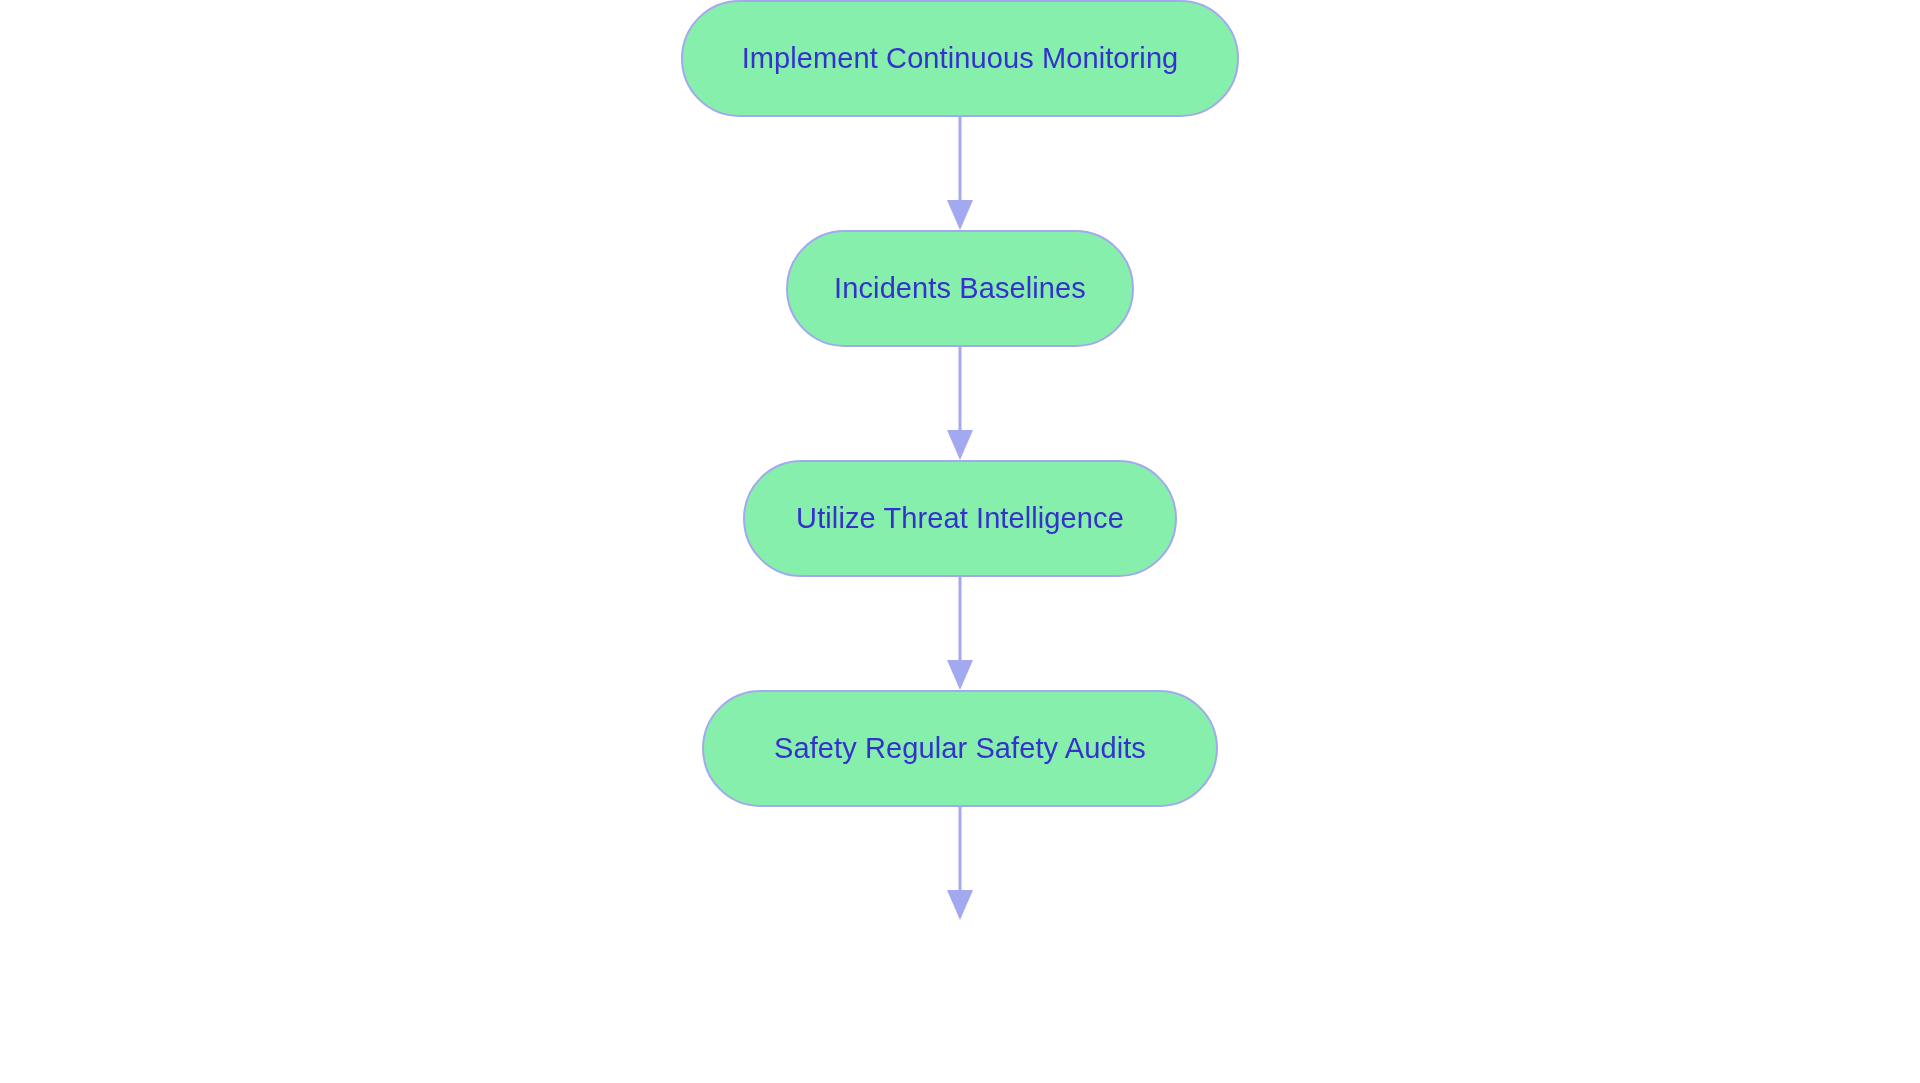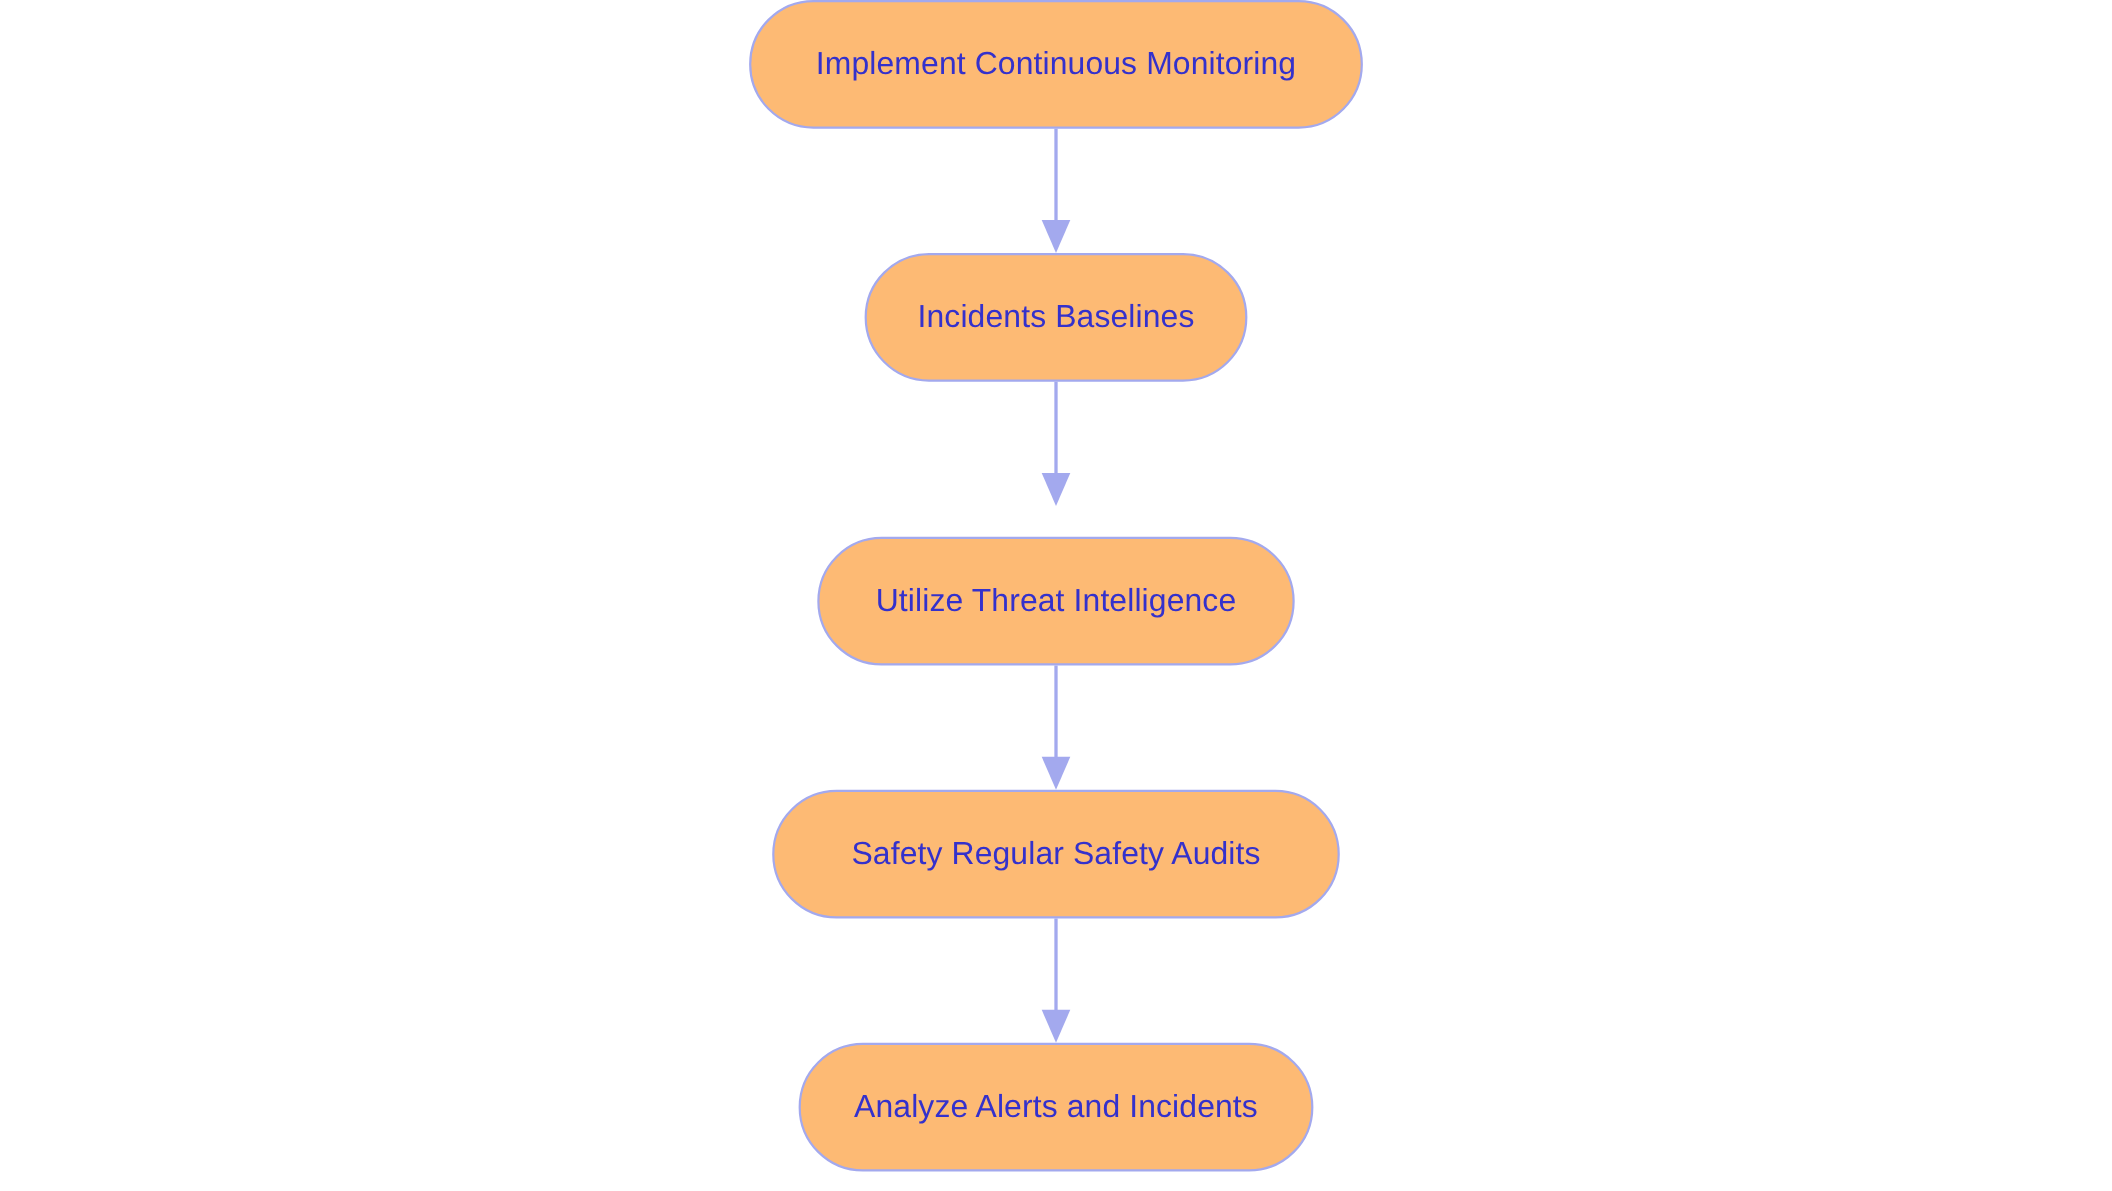--- a/index.html
+++ b/index.html
@@ -33,41 +33,41 @@
     align-items: center;
     justify-content: flex-start;
   }
 
   .node {
     box-sizing: border-box;
     height: 117px;
     display: flex;
     align-items: center;
     justify-content: center;
-    background: #fdba74;
+    background: #86efac;
     border: 2px solid #a3a9ee;
     border-radius: 60px;
     flex: 0 0 auto;
   }
 
   .node-label {
     color: #3431cc;
     font-family: "Liberation Sans", sans-serif;
     font-size: 29px;
     font-weight: 400;
     line-height: 1;
     letter-spacing: 0.1px;
     white-space: nowrap;
     user-select: none;
   }
 
   
   .node.n0 { width: 558px; }
   .node.n1 { width: 348px; }
-  .node.n2 { width: 434px; margin-top: 28px; }
+  .node.n2 { width: 434px; }
   .node.n3 { width: 516px; }
   .node.n4 { width: 468px; }
 
   .connector {
     flex: 0 0 auto;
     width: 40px;
     height: 113px;
     display: block;
   }
 
@@ -121,18 +121,15 @@
       <span class="node-label">Safety Regular Safety Audits</span>
     </div>
 
     <div class="connector">
       <svg viewBox="0 0 40 113" xmlns="http://www.w3.org/2000/svg" aria-hidden="true">
         <line x1="20" y1="0" x2="20" y2="92" stroke="#a3a9ee" stroke-width="3"></line>
         <polygon points="20,113 7,83 33,83" fill="#a3a9ee"></polygon>
       </svg>
     </div>
 
-    <div class="node n4">
-      <span class="node-label">Analyze Alerts and Incidents</span>
-    </div>
 
   </div>
 </div>
 
 </body></html>

